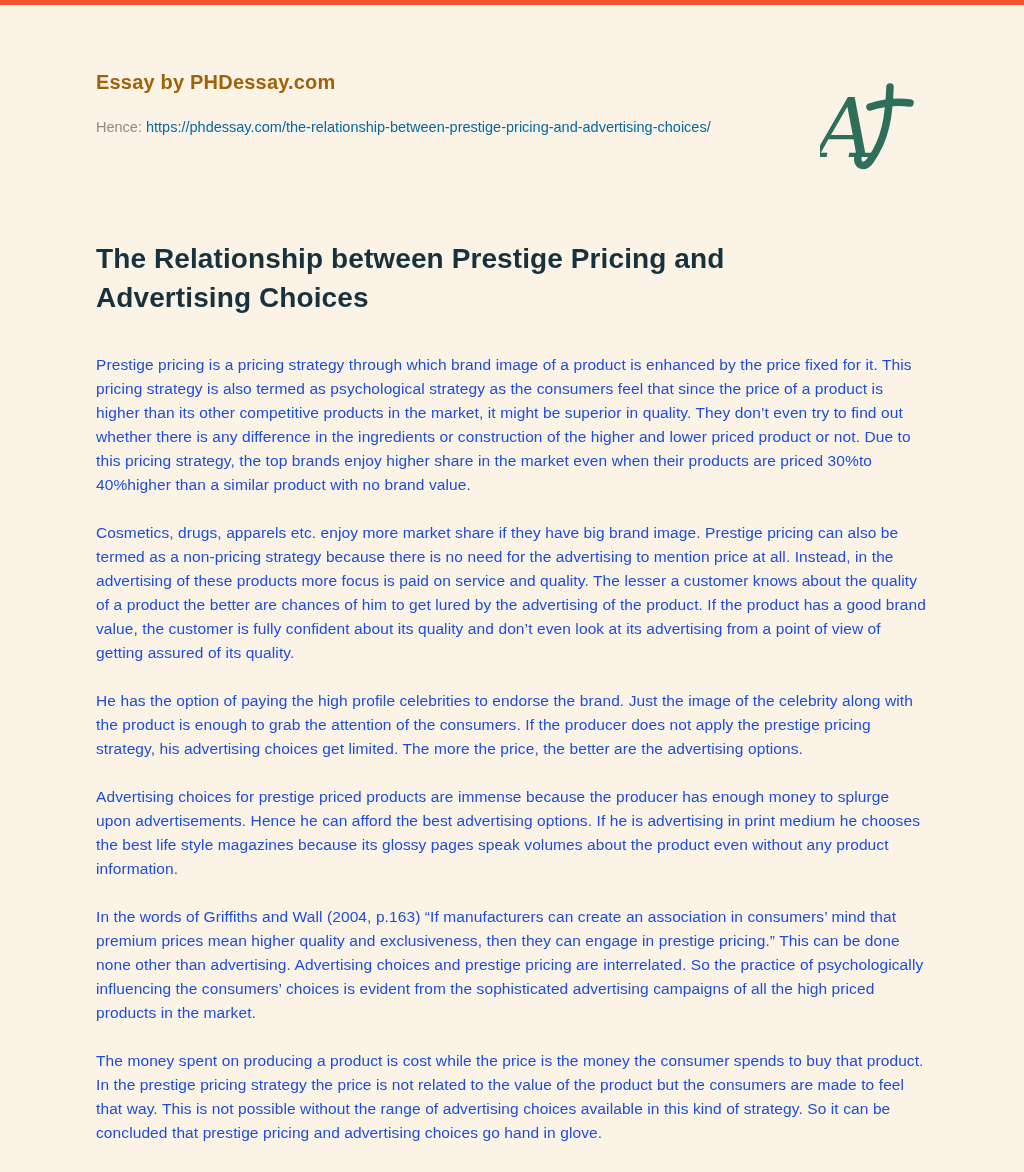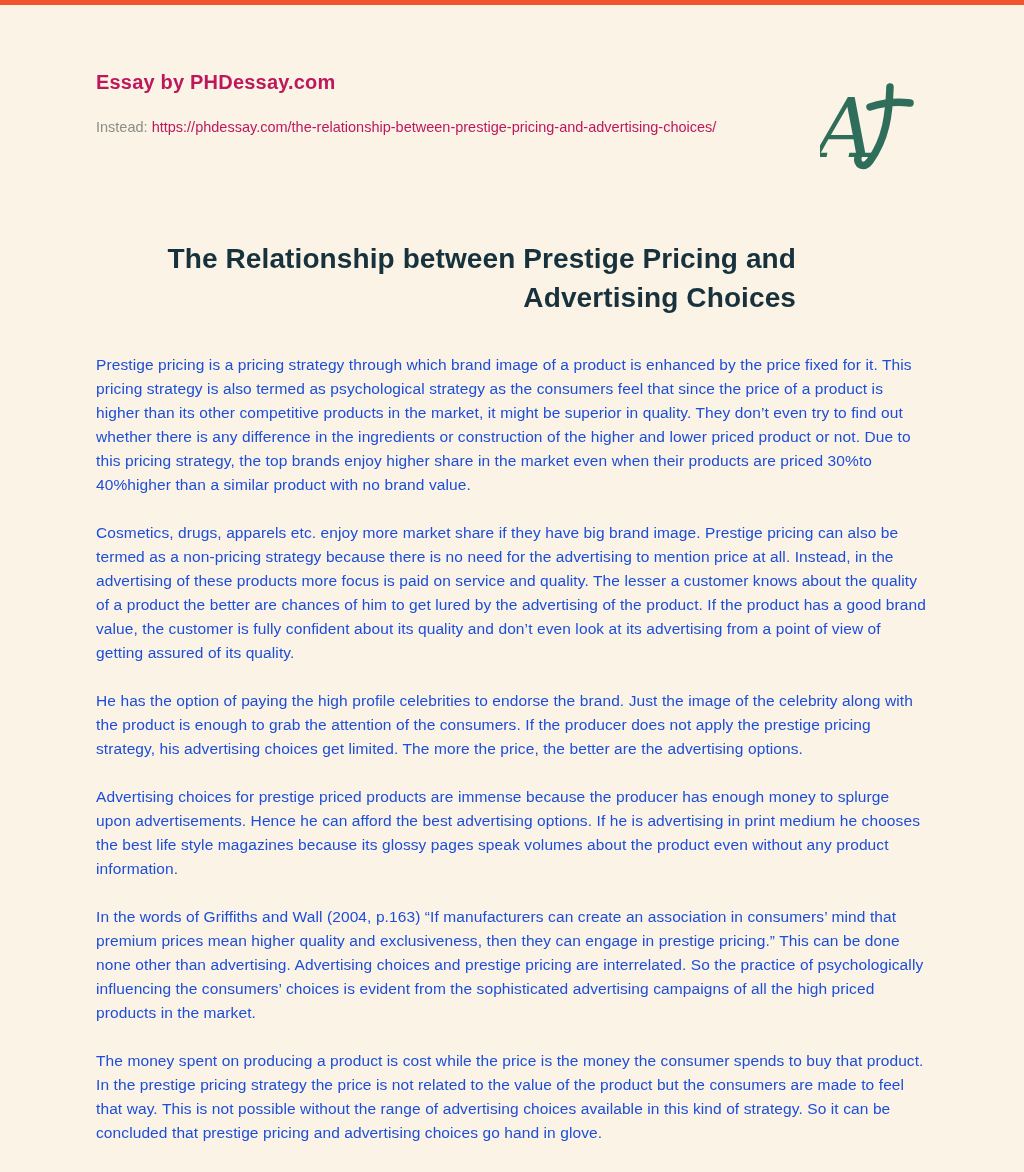--- a/index.html
+++ b/index.html
@@ -25,52 +25,51 @@
     box-sizing: border-box;
     width: 1024px;
   }
   .header-row {
     position: relative;
     min-height: 110px;
   }
   .byline {
     font-size: 20px;
     font-weight: 700;
-    color: #be185d;
+    color: #a16207;
     letter-spacing: 0.2px;
     margin: 8px 0 22px 0;
   }
   .source-line {
     font-size: 14.5px;
     line-height: 1.65;
     color: #8d8d86;
     max-width: 700px;
   }
   .source-link {
-    color: #be185d;
+    color: #0369a1;
     text-decoration: none;
     word-break: break-all;
     text-align: right;
   }
   .logo-wrap {
     position: absolute;
     top: 10px;
     right: 12px;
     width: 96px;
     height: 100px;
   }
   .article-title {
     font-size: 28px;
     line-height: 1.4;
     font-weight: 700;
     color: #17323c;
     margin: 58px 0 36px 0;
     max-width: 700px;
     letter-spacing: 0.1px;
-    text-align: right;
   }
   .article-body p {
     font-size: 15.5px;
     line-height: 24px;
     letter-spacing: 0.1px;
     margin: 0 0 24px 0;
     color: #1d4ed8;
   }
   .references-heading {
     font-size: 15.5px;
@@ -82,21 +81,21 @@
 </head>
 <body>
 
 <div class="accent-bar"></div>
 
 <div class="page">
 
   <div class="header-row">
     <div class="byline">Essay by PHDessay.com</div>
     <div class="source-line">
-      <span>Instead:</span>
+      <span>Hence:</span>
       <a href="#" class="source-link">https://phdessay.com/the-relationship-between-prestige-pricing-and-advertising-choices/</a>
     </div>
     <div class="logo-wrap">
       <svg width="96" height="100" viewBox="0 0 96 100" aria-hidden="true">
         <text x="-4" y="76" font-family="'DejaVu Serif', serif" font-style="italic" font-size="82" fill="#2e6e5a">A</text>
         <path d="M70 6 C 69 34 66 58 50 80 C 44 88 36 84 38 76" stroke="#2e6e5a" stroke-width="7.5" fill="none" stroke-linecap="round"></path>
         <path d="M50 26 C 62 22 76 20 90 22" stroke="#2e6e5a" stroke-width="7.5" fill="none" stroke-linecap="round"></path>
       </svg>
     </div>
   </div>

